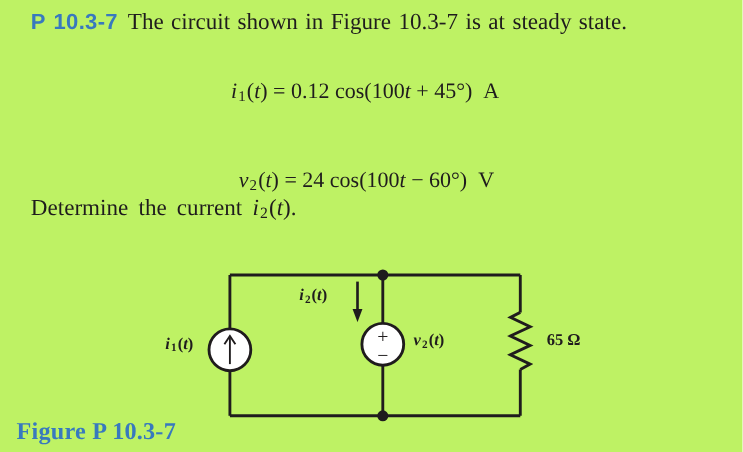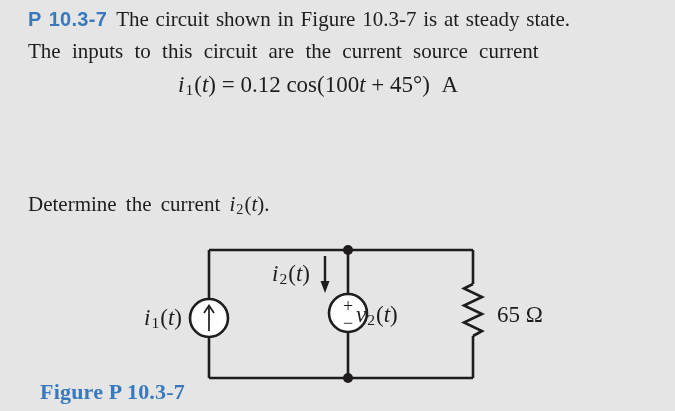--- a/index.html
+++ b/index.html
@@ -1,50 +1,50 @@
 <!DOCTYPE html>
 <html style="--accent: #3879be;"><head>
 <meta charset="utf-8">
 <style>
   html, body { margin: 0; padding: 0; background: #ffffff; }
   #page {
     position: relative;
     width: 675px;
     height: 411px;
-    background: #e5e5e5;
+    background: #bef264;
     font-family: "Liberation Serif", "DejaVu Serif", serif;
     color: #1f1c1d;
     overflow: hidden;
   }
   .abs { position: absolute; white-space: nowrap; }
 
   
   .textline { font-size: 21px; line-height: 1.15; }
   .problem-id {
     font-family: "Liberation Sans", "DejaVu Sans", sans-serif;
     font-weight: bold;
     font-size: 20px;
     color: var(--accent, #3879be);
     margin-right: 9px;
     letter-spacing: 0.3px;
   }
-  .eqline { font-size: 23px; line-height: 1.1; }
+  .eqline { font-size: 20px; line-height: 1.1; margin-left: 32px; }
 
   
   .tk-n { font-style: normal; }
   .tk-i { font-style: italic; }
   .tk-sub {
     font-size: 0.68em;
     vertical-align: -0.2em;
     margin-left: 1px;
     margin-right: 1px;
   }
 
   
-  .circ-label { font-size: 23px; line-height: 1; }
+  .circ-label { font-size: 15px; line-height: 1; font-weight: bold; }
   .sign {
     font-size: 18px;
     line-height: 1;
     width: 18px;
     text-align: center;
     font-family: "Liberation Serif", "DejaVu Serif", serif;
   }
   .caption {
     font-size: 22px;
     font-weight: bold;
@@ -55,27 +55,27 @@
 </style>
 </head>
 <body>
 
 <div id="page">
 
   <div class="abs textline" style="left:28px; top:7px; word-spacing:1.5px;">
     <span class="problem-id">P 10.3-7</span><span>The circuit shown in Figure 10.3-7 is at steady state.</span>
   </div>
 
-  <div class="abs textline" style="left:28px; top:39px; word-spacing:6px;">The inputs to this circuit are the current source current</div>
 
   <div class="abs eqline" style="left:178px; top:72px;"><span class="tk-i">i</span><span class="tk-sub">1</span><span class="tk-n">(</span><span class="tk-i">t</span><span class="tk-n">) = 0.12 cos(100</span><span class="tk-i">t</span><span class="tk-n"> + 45°) A</span></div>
 
 
+  <div class="abs eqline" style="left:185px; top:153px;"><span class="tk-i">v</span><span class="tk-sub">2</span><span class="tk-n">(</span><span class="tk-i">t</span><span class="tk-n">) = 24 cos(100</span><span class="tk-i">t</span><span class="tk-n"> − 60°) V</span></div>
 
-  <div class="abs textline" style="left:28px; top:192px; word-spacing:4px;font-family:Liberation Serif, serif;"><span class="tk-n">Determine the current </span><span class="tk-i">i</span><span class="tk-sub">2</span><span class="tk-n">(</span><span class="tk-i">t</span><span class="tk-n">).</span></div>
+  <div class="abs textline" style="left:28px; top:176px; word-spacing:4px;font-family:Liberation Serif, serif;"><span class="tk-n">Determine the current </span><span class="tk-i">i</span><span class="tk-sub">2</span><span class="tk-n">(</span><span class="tk-i">t</span><span class="tk-n">).</span></div>
 
   <svg class="abs" style="left:0; top:0;" width="675" height="411" viewBox="0 0 675 411">
     <g stroke="#1f1c1d" stroke-width="2.6" fill="none">
 
       <line x1="209" y1="250" x2="473" y2="250"></line>
       <line x1="209" y1="250" x2="209" y2="378"></line>
       <line x1="209" y1="378" x2="473" y2="378"></line>
       <line x1="473" y1="250" x2="473" y2="284"></line>
       <line x1="473" y1="336" x2="473" y2="378"></line>
 
@@ -102,19 +102,19 @@
     </g>
   </svg>
 
   <div class="abs circ-label" style="left:140px; top:306px; width:46px; text-align:center;"><span class="tk-i">i</span><span class="tk-sub">1</span><span class="tk-n">(</span><span class="tk-i">t</span><span class="tk-n">)</span></div>
 
   <div class="abs circ-label" style="left:272px; top:262px;"><span class="tk-i">i</span><span class="tk-sub">2</span><span class="tk-n">(</span><span class="tk-i">t</span><span class="tk-n">)</span></div>
 
   <div class="abs sign" style="left:339px; top:297px;">+</div>
   <div class="abs sign" style="left:339px; top:314px;">−</div>
 
-  <div class="abs circ-label" style="left:356px; top:303px;text-align:right;"><span class="tk-i">v</span><span class="tk-sub">2</span><span class="tk-n">(</span><span class="tk-i">t</span><span class="tk-n">)</span></div>
+  <div class="abs circ-label" style="left:376px; top:303px;text-align:right;"><span class="tk-i">v</span><span class="tk-sub">2</span><span class="tk-n">(</span><span class="tk-i">t</span><span class="tk-n">)</span></div>
 
   <div class="abs circ-label" style="left:497px; top:303px;">65 Ω</div>
 
-  <div class="abs caption" style="left:40px; top:379px;">Figure P 10.3-7</div>
+  <div class="abs caption" style="left:15px; top:379px;">Figure P 10.3-7</div>
 
 </div>
 
 </body></html>

